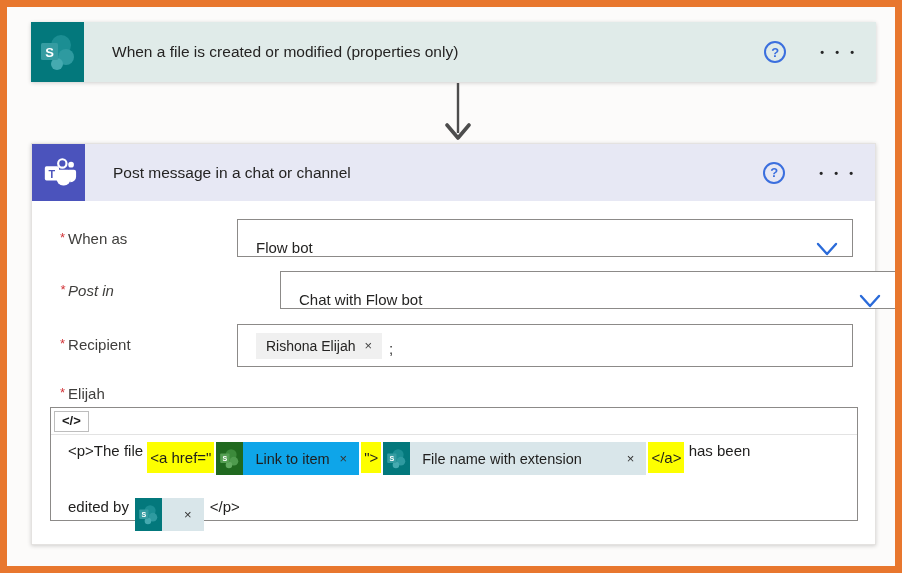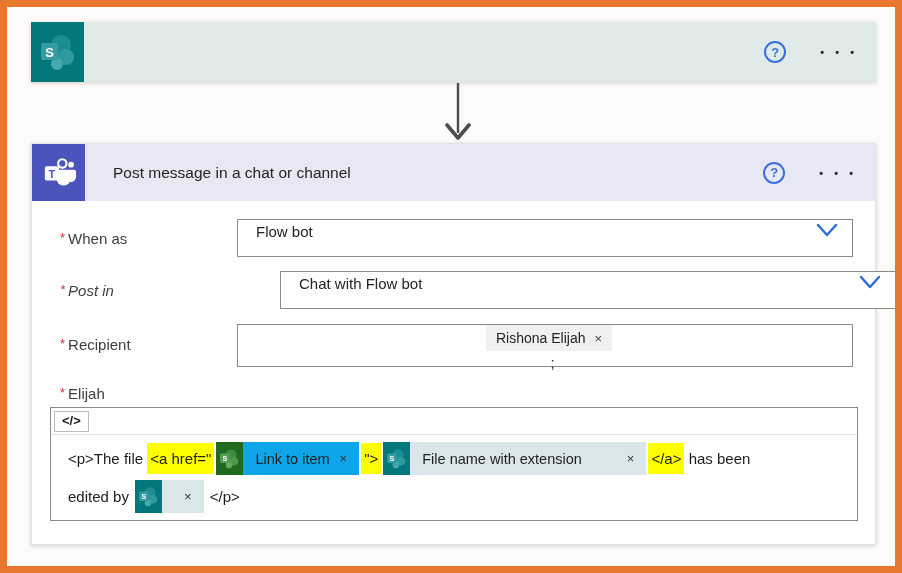--- a/index.html
+++ b/index.html
@@ -31,37 +31,37 @@
   .arrow { position:absolute; left:438px; top:76px; }
 
   .action { top:136px; height:402px; border:1px solid #e4e2e0; }
   .action .card-header { background:#e7e8f4; height:57px; }
   .action .icon-box { background:#4b53bc; }
 
   .field-label { position:absolute; left:28px; font-size:15px; color:#3f3e3c; white-space:nowrap; }
   .req { color:#d13438; font-size:13px; margin-right:3px; vertical-align:2px; }
 
   .ctl { position:absolute; left:205px; width:616px; background:#fff; border:1px solid #8c8a88; }
-  .dropdown { height:38px; display:flex; align-items:flex-start; padding:3px 14px 0 18px; cursor:pointer; }
+  .dropdown { height:38px; display:flex; align-items:flex-end; padding:3px 14px 0 18px; cursor:pointer; }
   .dropdown .val { font-size:15px; color:#252423; flex:1; }
   .chev { flex:0 0 auto; }
 
   .people-box { height:43px; display:flex; align-items:center; padding:0 10px 0 18px; cursor:text; }
   .person-chip { display:inline-flex; align-items:center; background:#f0f0f0; padding:5px 10px; font-size:14px; color:#252423; cursor:pointer; }
   .person-chip .x { margin-left:9px; font-size:13px; color:#444; cursor:pointer; }
   .semi { font-size:15px; color:#333; margin-left:7px; position:relative; top:3px; }
 
   .msgbox { position:absolute; left:18px; top:263px; width:808px; height:114px; background:#fff; border:1px solid #8c8a88; }
   .msg-toolbar { height:27px; border-bottom:1px solid #e3e3e3; display:flex; align-items:center; padding:2px 3px; }
   .code-btn {
     border:1px solid #bdbdbd; background:#fff; font-size:13px; font-weight:bold; color:#1b1b1b;
     padding:1px 7px 2px 7px; line-height:16px; cursor:pointer; font-family:"Liberation Sans", sans-serif;
   }
   .msg-content { padding:7px 4px 0 17px; font-size:15px; color:#1f1e1d; }
-  .msg-line { display:flex; align-items:center; flex-wrap:nowrap; margin-bottom:5px; white-space:pre; }
+  .msg-line { display:flex; align-items:flex-start; flex-wrap:nowrap; margin-bottom:23px; white-space:pre; }
   .hl { background:#fdff00; padding:7px 3px; }
   .token { display:inline-flex; align-items:stretch; height:33px; margin:0 2px; cursor:pointer; }
   .token .tk-icon { width:27px; display:flex; align-items:center; justify-content:center; }
   .token .tk-body { display:flex; align-items:center; padding:0 12px; font-size:14.5px; color:#1f1e1d; }
   .token .x { margin-left:10px; font-size:13px; color:#333; cursor:pointer; }
   .tk-blue .tk-body { background:#d9e6ea;gap:35px; }
   .tk-blue .tk-icon { background:#03787c; }
   .tk-yellow .tk-body { background:#0ea5e9; }
   .tk-yellow .tk-icon { background:#20691f; }
 </style>
@@ -75,20 +75,21 @@
       <div class="icon-box">
         <svg width="38" height="42" viewBox="0 0 38 42">
           <circle cx="22" cy="14" r="10" fill="#1b8e93"></circle>
           <circle cx="27" cy="26" r="8" fill="#2e9aa0"></circle>
           <circle cx="18" cy="33" r="6" fill="#45aab0"></circle>
           <rect x="2" y="12" width="17" height="17" rx="1.5" fill="#359ca1"></rect>
           <text x="10.5" y="25.5" font-size="13" font-weight="bold" fill="#ffffff" text-anchor="middle" font-family="Liberation Sans, sans-serif">S</text>
         </svg>
       </div>
       <div class="head-main">
+        <span class="card-title">When a file is created or modified (properties only)</span>
         <span class="head-right">
           <span class="help-circle">?</span>
           <span class="ellipsis">• • •</span>
         </span>
       </div>
     </div>
   </div>
 
   <div class="arrow">
     <svg width="26" height="62" viewBox="0 0 26 62">
@@ -134,21 +135,21 @@
     <div class="ctl dropdown" style="top:127px;margin-left:43px;">
       <span class="val">Chat with Flow bot</span>
       <svg class="chev" width="22" height="14" viewBox="0 0 22 14">
           <polyline points="2,2 11,12 20,2" fill="none" stroke="#2b6bd9" stroke-width="2.4" stroke-linecap="round" stroke-linejoin="round"></polyline>
         </svg>
     </div>
 
     <div class="field-label" style="top:192px;">
       <span class="req">*</span><span>Recipient</span>
     </div>
-    <div class="ctl people-box" style="top:180px;flex-direction:column;">
+    <div class="ctl people-box" style="top:180px;">
       <span class="person-chip">
         <span>Rishona Elijah</span>
         <span class="x">×</span>
       </span>
       <span class="semi">;</span>
     </div>
 
     <div class="field-label" style="top:241px;">
       <span class="req">*</span><span>Elijah</span>
     </div>

